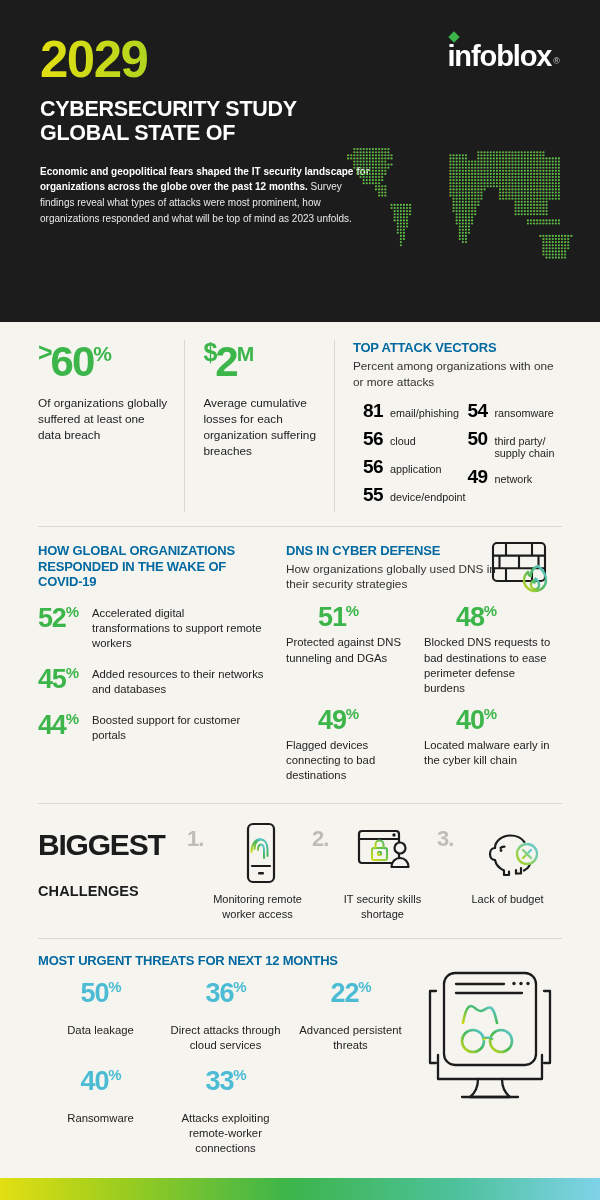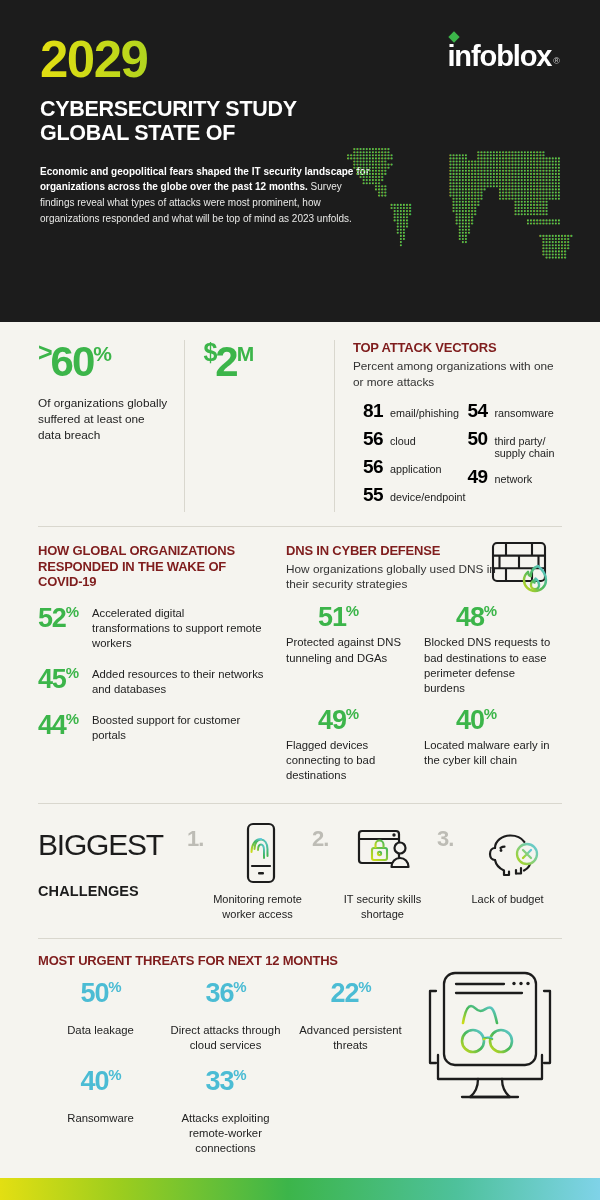--- a/index.html
+++ b/index.html
@@ -49,21 +49,21 @@
   }
   .hero-body b { color: #ffffff; font-weight: bold; }
 
   .worldmap { position: absolute; right: 12px; top: 140px; width: 250px; height: 145px; }
 
   
   .rule { height: 1px; background: #d9d7ce; margin: 0 38px; }
   .vrule { width: 1px; background: #d9d7ce; align-self: stretch; }
 
   .sec-head {
-    font-size: 13px; font-weight: bold; color: #7f1d1d;
+    font-size: 13px; font-weight: bold; color: #0369a1;
     letter-spacing: -0.2px; line-height: 1.22;
   }
   .sub { font-size: 11.8px; color: #333; line-height: 1.35; }
 
   
   .stats { display: flex; padding: 18px 38px 14px 38px; gap: 0; }
   .stat-a { width: 148px; padding-right: 14px; }
   .stat-b { width: 150px; padding: 0 14px 0 18px; }
   .stat-c { flex: 1; padding-left: 18px; }
   .bignum {
@@ -103,21 +103,21 @@
     letter-spacing: -1.2px; text-align: center; padding-right: 26px;
   }
   .dns-num .sup { font-size: 15px; vertical-align: super; }
   .dns-lab { font-size: 11.3px; color: #222; line-height: 1.34; margin-top: 4px; }
 
   .fw-icon { position: absolute; right: 6px; top: -4px; }
 
   
   .challenges { display: flex; align-items: flex-start; padding: 18px 38px 16px 38px; }
   .biggest-wrap { width: 168px; padding-top: 8px; }
-  .biggest { font-size: 30px; font-weight: normal; letter-spacing: -1.2px; color: #1c1c1c; line-height: 1; }
+  .biggest { font-size: 30px; font-weight: bold; letter-spacing: -1.2px; color: #1c1c1c; line-height: 1; }
   .challword { font-size: 14.5px; font-weight: bold; letter-spacing: 0.1px; color: #1c1c1c; margin-top: 23px; }
   .chal { flex: 1; display: flex; justify-content: flex-start; }
   .chal-item { width: 125px; text-align: center; position: relative; }
   .chal-num {
     position: absolute; left: 0; top: 4px;
     font-size: 22px; font-weight: bold; color: #bdbcb5; letter-spacing: -1px;
   }
   .chal-icon { height: 62px; display: flex; align-items: center; justify-content: center; padding-left: 22px; }
   .chal-lab { font-size: 11px; color: #222; line-height: 1.35; margin-top: 8px; padding-left: 16px; }
 
@@ -1163,20 +1163,21 @@
       </div>
       <div class="stat-cap">Of organizations globally suffered at least one data breach</div>
     </div>
 
     <div class="vrule"></div>
 
     <div class="stat-b">
       <div class="bignum">
         <span class="pre">$</span><span>2</span><span class="sup">M</span>
       </div>
+      <div class="stat-cap">Average cumulative losses for each organization suffering breaches</div>
     </div>
 
     <div class="vrule"></div>
 
     <div class="stat-c">
       <div class="sec-head">TOP ATTACK VECTORS</div>
       <div class="sub" style="margin-top:3px">Percent among organizations with one or more attacks</div>
       <div class="vec-cols">
         <div class="vec-col" id="vec-left">
             <div class="vec-row">

